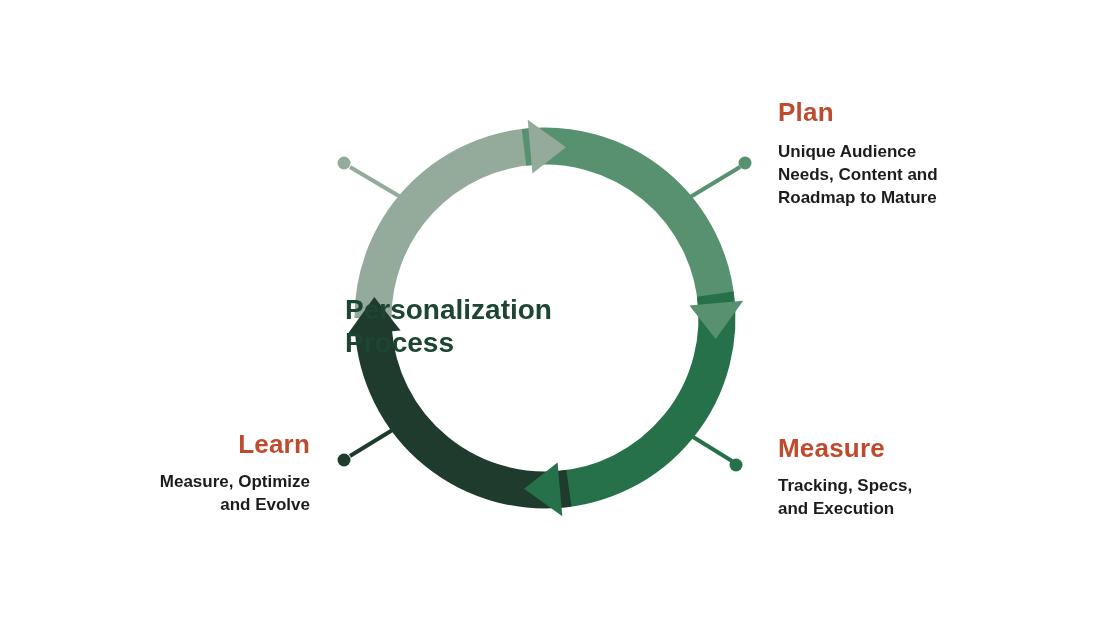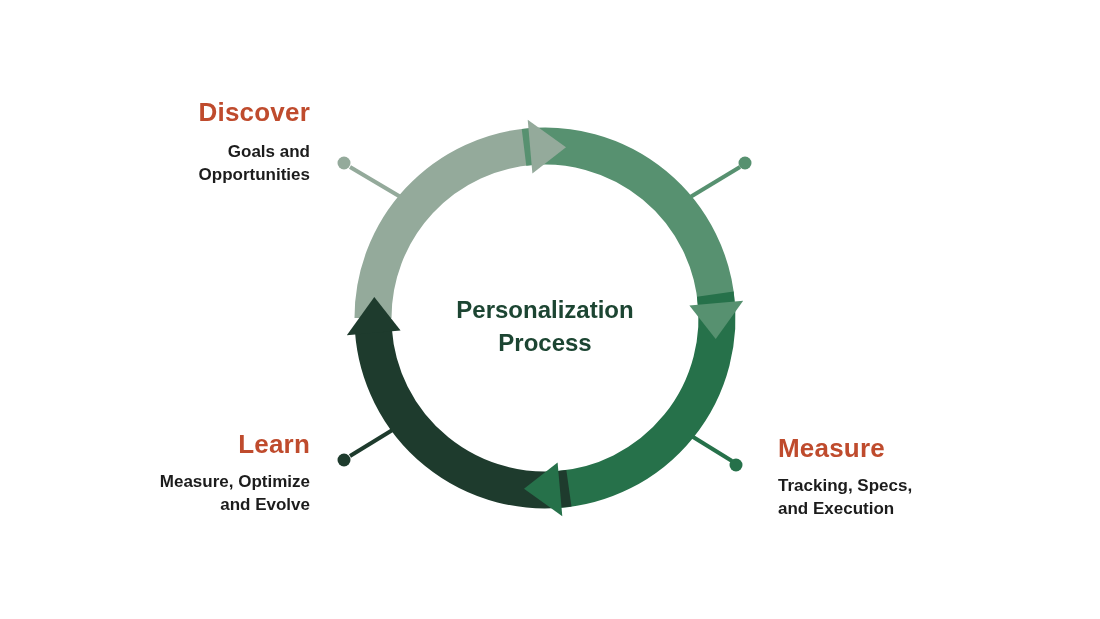--- a/index.html
+++ b/index.html
@@ -45,22 +45,21 @@
   .stage-label.bottom .stage-desc { margin-top: 10px; }
   #label-discover { top: 96px;  right: 790px; }
   #label-plan     { top: 96px;  left: 778px; }
   #label-learn    { top: 428px; right: 790px; }
   #label-launch   { top: 432px; left: 778px; }
   .center-title {
     position: absolute;
     left: 345px;
     top: 293px;
     width: 400px;
-    text-align: center;
-    font-size: 24px;
+    font-size: 28px;
     font-weight: 700;
     line-height: 33px;
     color: #1C4532;
     white-space: pre-line;
   }
 </style>
 </head>
 <body>
 
 <div class="canvas">
@@ -86,26 +85,27 @@
 
     <path d="M 532.4 173.6 L 527.7 119.8 L 566 147.3 Z" fill="#94AA9B"></path>
     <path d="M 689.4 305.4 L 743.2 300.7 L 715.7 339 Z" fill="#579170"></path>
     <path d="M 557.6 462.4 L 562.3 516.2 L 524 488.7 Z" fill="#26714A"></path>
     <path d="M 400.6 330.6 L 346.8 335.3 L 374.3 297 Z" fill="#1E3B2D"></path>
   </svg>
 
   <div class="center-title">Personalization
 Process</div>
 
-  <div class="stage-label align-right" id="label-discover">
-    <div class="stage-title">Discover</div>
-    <div class="stage-desc">Goals and
-Opportunities</div>
+
+  <div class="stage-label align-left" id="label-plan">
+    <div class="stage-title">Plan</div>
+    <div class="stage-desc">Unique Audience
+Needs, Content and
+Roadmap to Mature</div>
   </div>
-
 
   <div class="stage-label align-left bottom" id="label-launch">
     <div class="stage-title">Measure</div>
     <div class="stage-desc">Tracking, Specs,
 and Execution</div>
   </div>
 
   <div class="stage-label align-right bottom" id="label-learn">
     <div class="stage-title">Learn</div>
     <div class="stage-desc">Measure, Optimize

